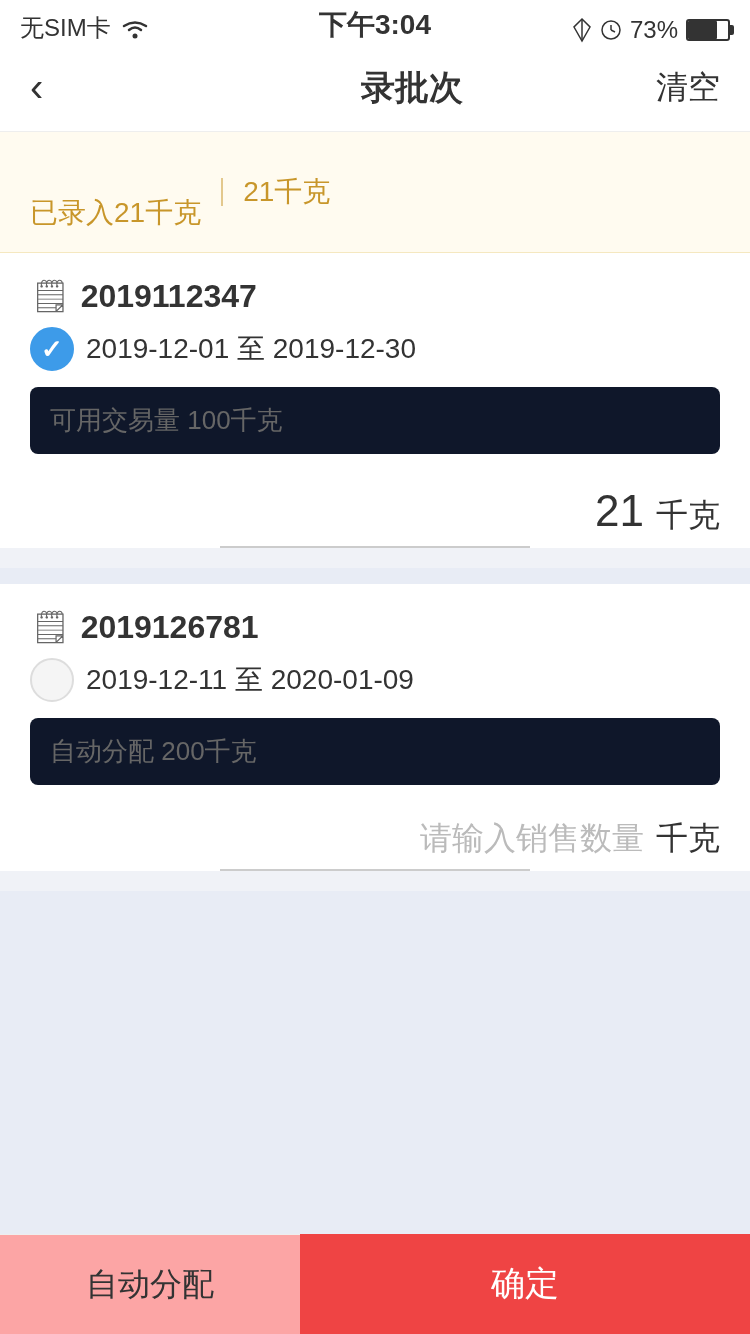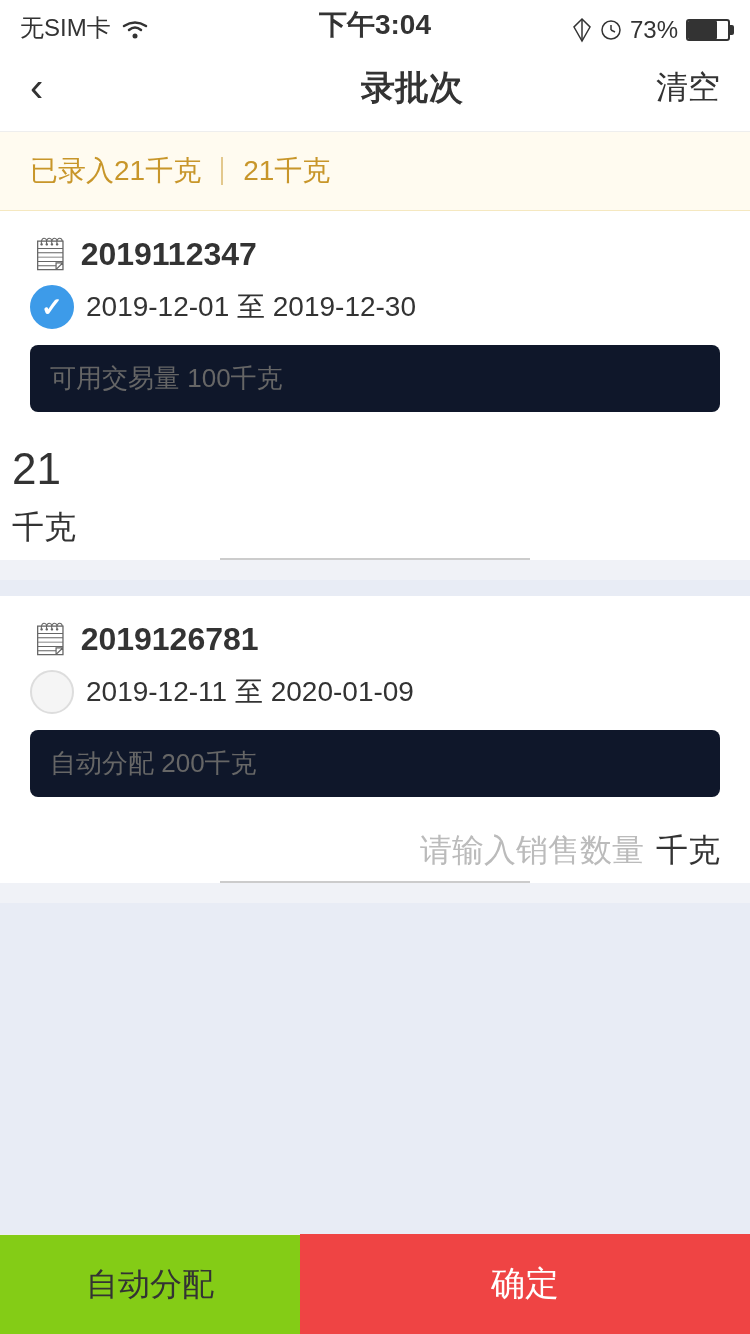--- a/index.html
+++ b/index.html
@@ -104,20 +104,21 @@
       background: #fffbf0;
       padding: 20px 30px;
       display: flex;
       align-items: center;
       gap: 20px;
       border-bottom: 1px solid #f5e8c0;
     }
     .info-label {
       color: #c8962a;
       font-size: 28px;
+      margin-top: 42px;
     }
     .info-divider {
       width: 2px;
       height: 28px;
       background: #c8962a;
       opacity: 0.5;
     }
     .info-value {
       color: #c8962a;
       font-size: 28px;
@@ -182,23 +183,22 @@
       padding: 16px 20px;
       font-size: 26px;
       color: #666;
     }
 
     
     .quantity-row {
       display: flex;
       align-items: baseline;
       justify-content: flex-end;
-      padding: 16px 30px 8px 12px;
+      padding: 16px 30px 8px 30px;
       gap: 12px;
-      flex-direction: column;
     }
     .quantity-value {
       font-size: 44px;
       font-weight: 400;
       color: #333;
     }
     .quantity-unit {
       font-size: 32px;
       color: #333;
     }
@@ -254,21 +254,21 @@
     
     .bottom-bar {
       height: 100px;
       display: flex;
       position: fixed;
       bottom: 0;
       width: 750px;
     }
     .btn-auto {
       flex: 1;
-      background: #84cc16;
+      background: #fca5a5;
       border: none;
       font-size: 32px;
       color: #333;
       cursor: pointer;
       border-top: 1px solid #eee;
     }
     .btn-confirm {
       flex: 1.5;
       background: #ef4444;
       border: none;

